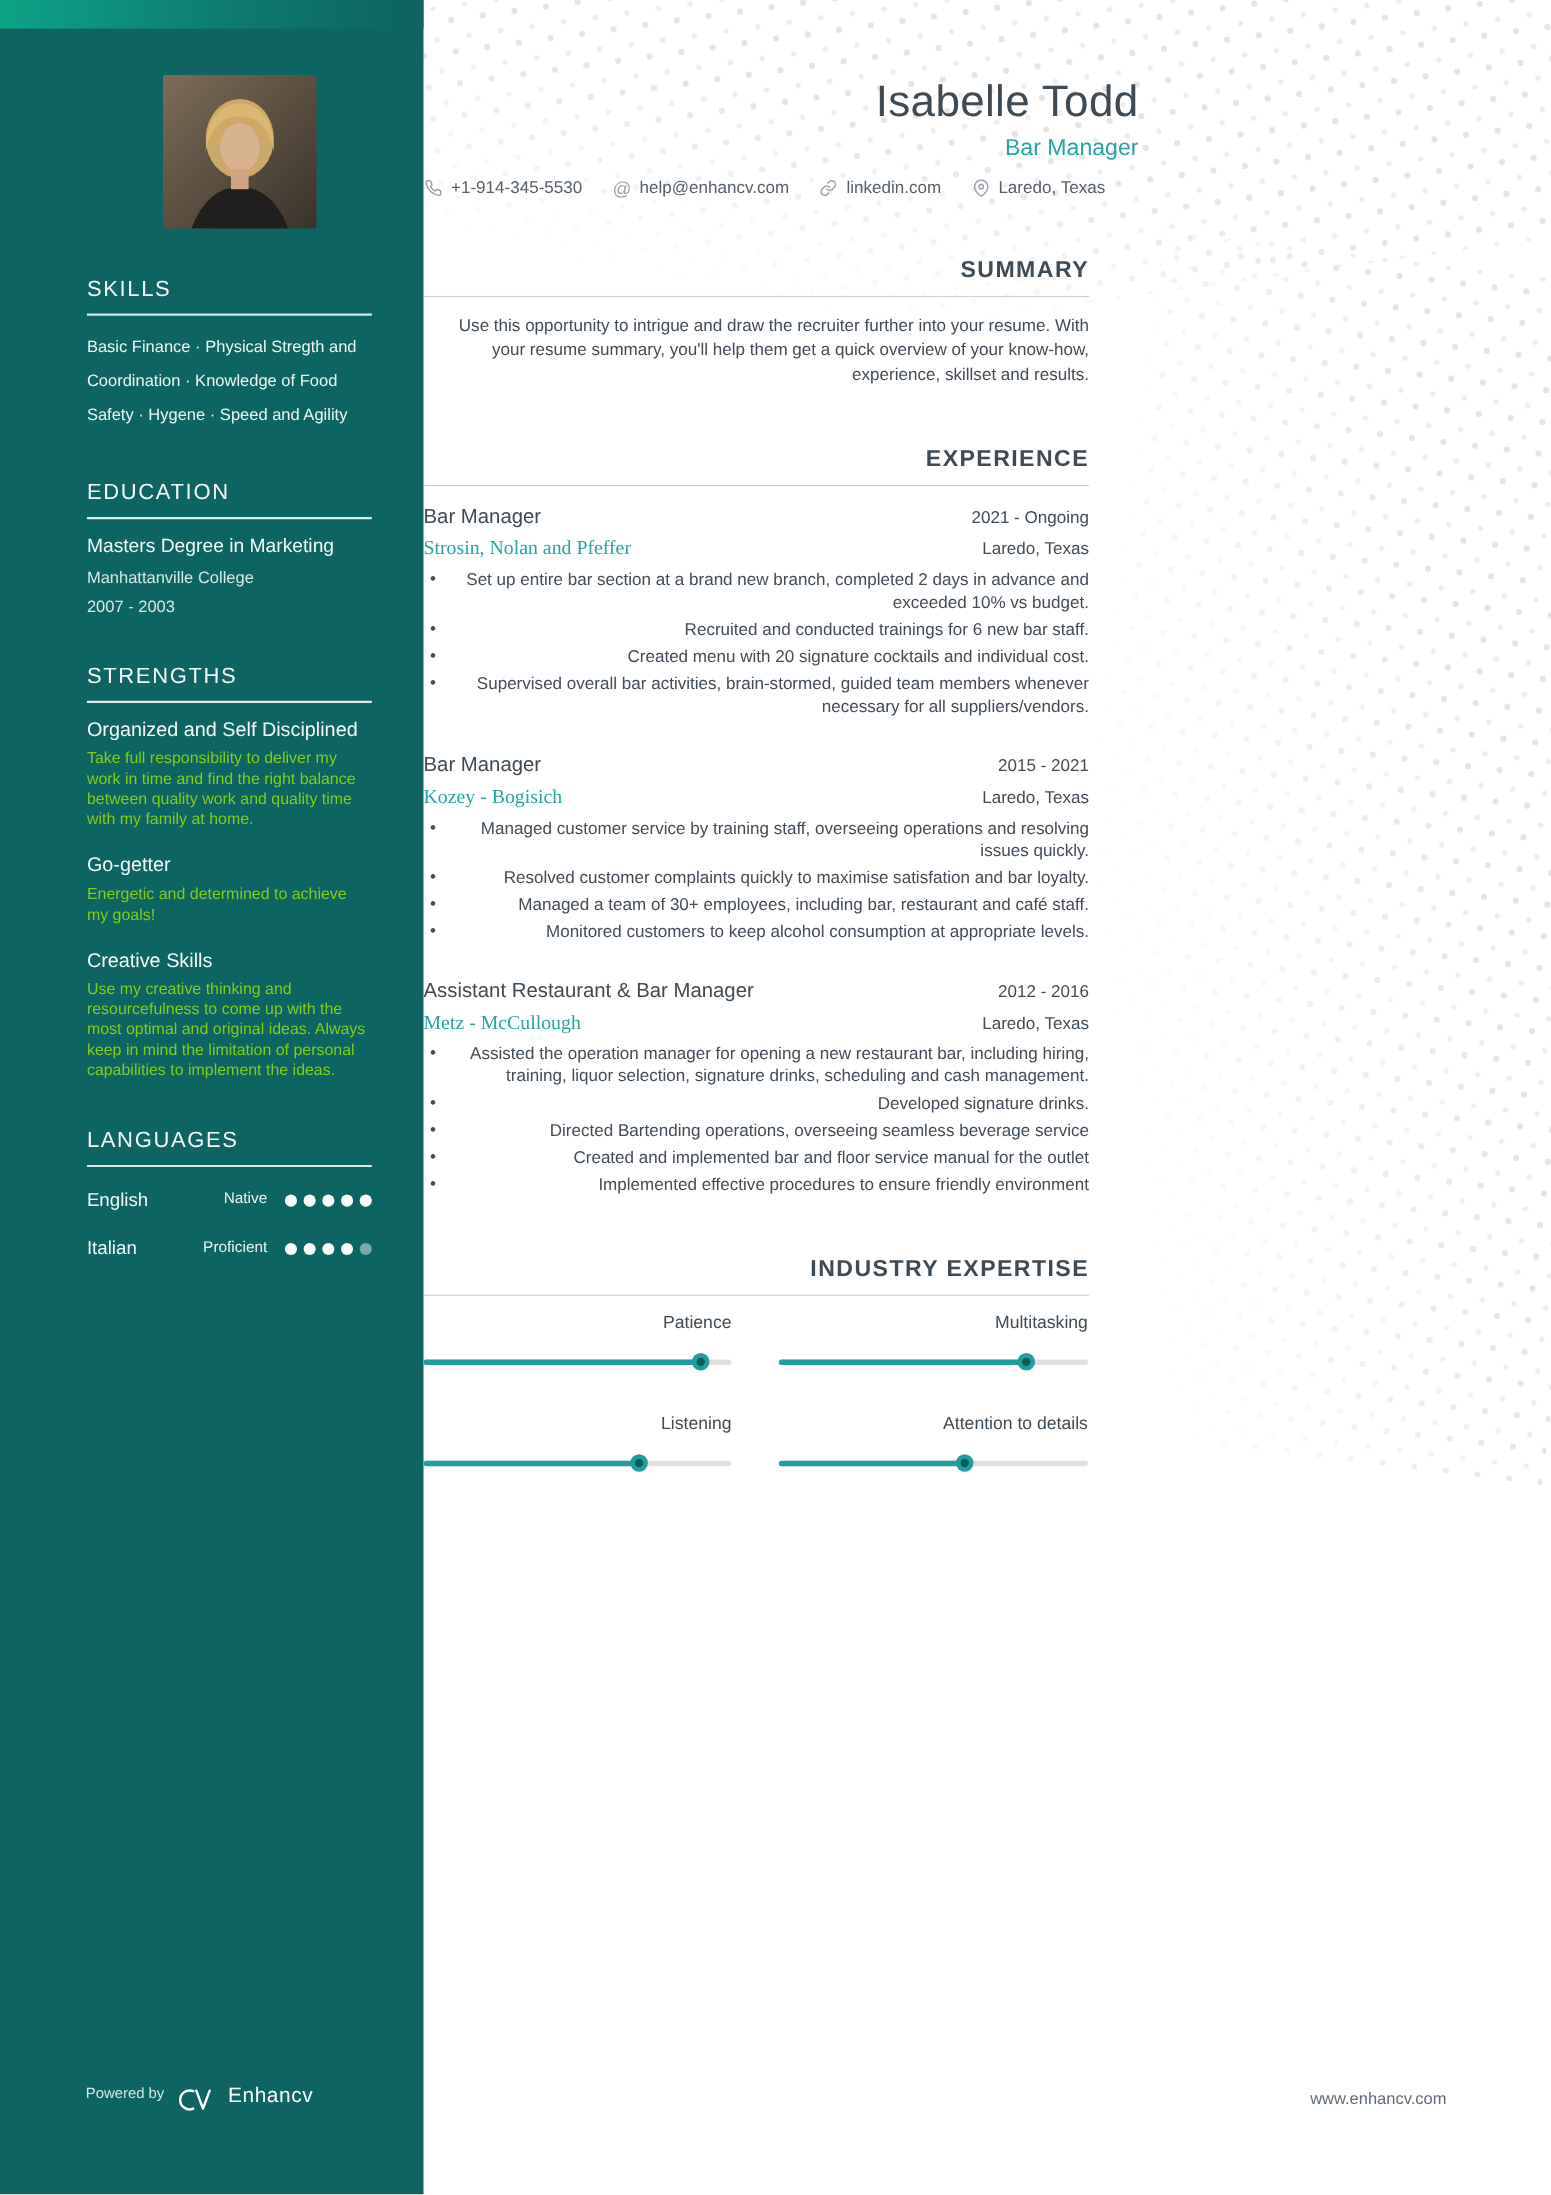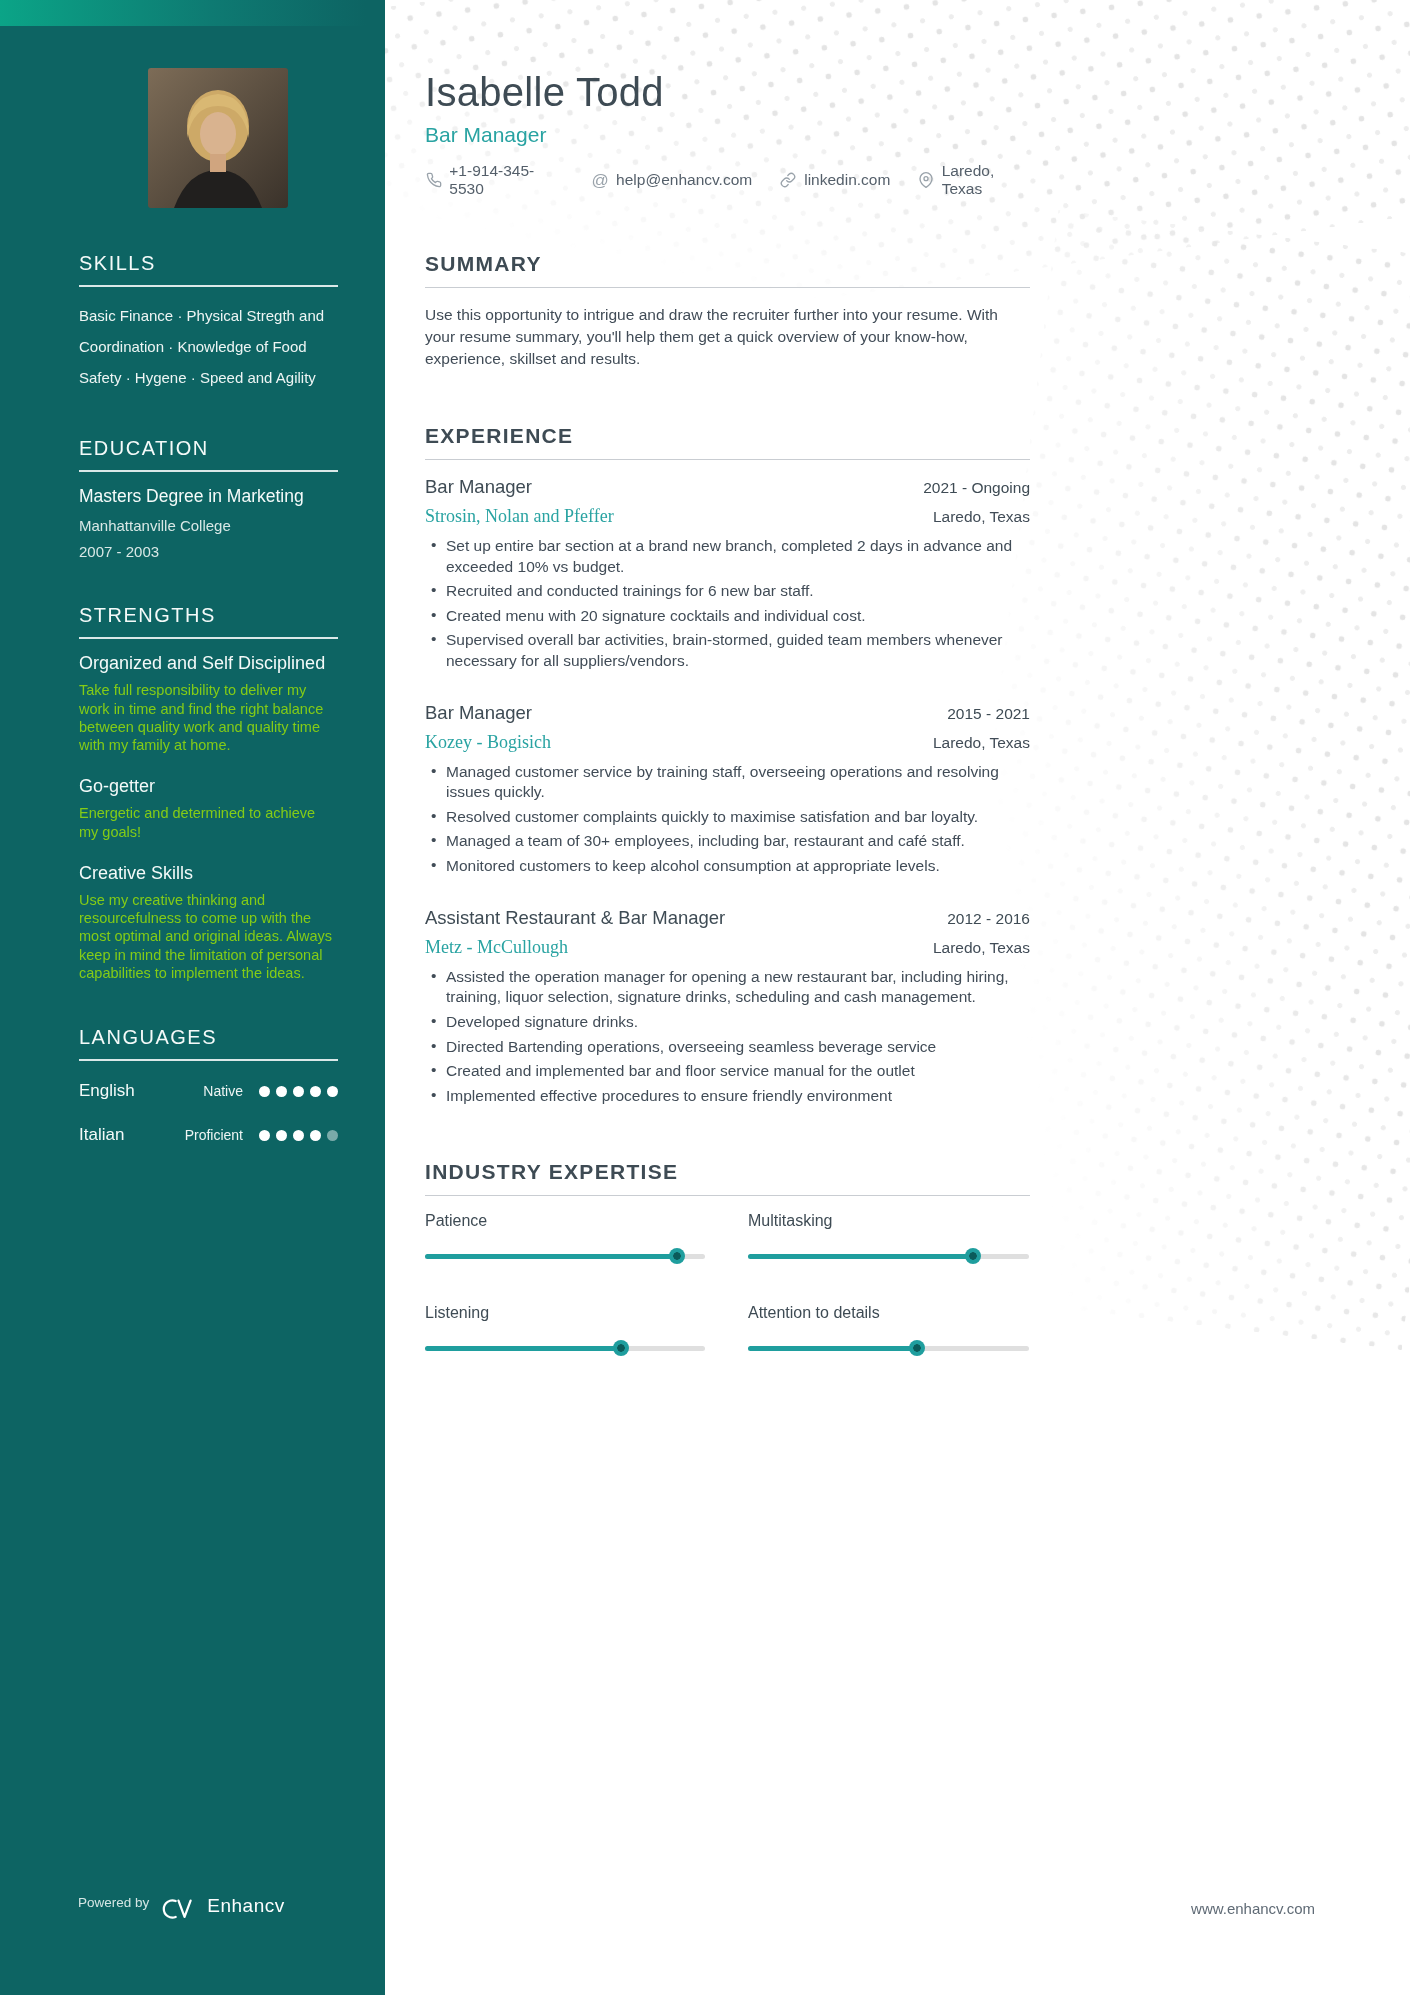--- a/index.html
+++ b/index.html
@@ -30,21 +30,21 @@
     font-size:20px; font-weight:300; letter-spacing:1.5px; color:#f4faf9;
   }
   .side-rule { border-bottom:2px solid rgba(255,255,255,.85); margin-top:10px; margin-bottom:14px; }
   .skills-text { font-size:15px; line-height:2.05; color:#eef5f4; }
   .edu-degree { font-size:17.5px; color:#f6fbfa; margin-top:4px; }
   .edu-school { font-size:15px; color:#d9e8e6; margin-top:10px; }
   .edu-dates  { font-size:15px; color:#d9e8e6; margin-top:9px; }
   .strength { margin-top:14px; margin-bottom:22px; }
   .strength-title { font-size:18px; color:#f4faf9; margin-bottom:7px; font-weight:400; }
   .strength-text { font-size:14.5px; line-height:1.26; color:#84cc16; }
-  .lang-row { display:flex; align-items:center; margin-top:20px; margin-bottom:24px; }
+  .lang-row { display:flex; margin-top:20px; margin-bottom:24px; }
   .lang-name { font-size:17px; color:#f4faf9; width:118px; }
   .lang-level { flex:1; text-align:right; font-size:14px; color:#eef5f4; margin-right:16px; }
   .lang-dots { display:flex; gap:6px; align-items:center; }
   .lang-dots .dot { width:11px; height:11px; border-radius:50%; background:#ffffff; }
   .lang-dots .dot.faded { background:rgba(255,255,255,.45); }
   .side-footer {
     position:absolute; left:78px; bottom:72px;
     display:flex; gap:11px;
   }
   .powered-by { font-size:13.5px; color:#d5e6e4; }
@@ -69,21 +69,21 @@
     transform:rotate(-8deg);
     -webkit-mask-image:linear-gradient(200deg, #000 55%, transparent 80%);
             mask-image:linear-gradient(200deg, #000 55%, transparent 80%);
   }
   .dots-right {
     top:235px; right:-60px; width:480px; height:1090px;
     transform:rotate(7deg);
     -webkit-mask-image:linear-gradient(255deg, #000 35%, transparent 82%);
             mask-image:linear-gradient(255deg, #000 35%, transparent 82%);
   }
-  .content { position:relative; z-index:1; padding-left:40px; width:650px; }
+  .content { position:relative; z-index:1; width:650px;text-align:right; }
 
   .name { margin-top:70px; font-size:40px; font-weight:300; color:#3e4b54; letter-spacing:.3px; }
   .job-title { margin-top:8px; font-size:21px; color:#29a3a2; font-weight:400; }
   .contact-row { display:flex; align-items:center; gap:27px; margin-top:15px; }
   .contact-item { display:inline-flex; align-items:center; gap:7px; font-size:15.5px; color:#545f6a; }
   .c-icon { display:inline-flex; align-items:center; justify-content:center; width:18px; height:18px; color:#9aa3ab; }
   .c-icon svg { width:16px; height:16px; stroke:currentColor; fill:none; stroke-width:2; stroke-linecap:round; stroke-linejoin:round; }
   .c-icon .at { font-size:17px; line-height:1; color:#9aa3ab; }
 
   .section { margin-top:54px; width:605px; }

